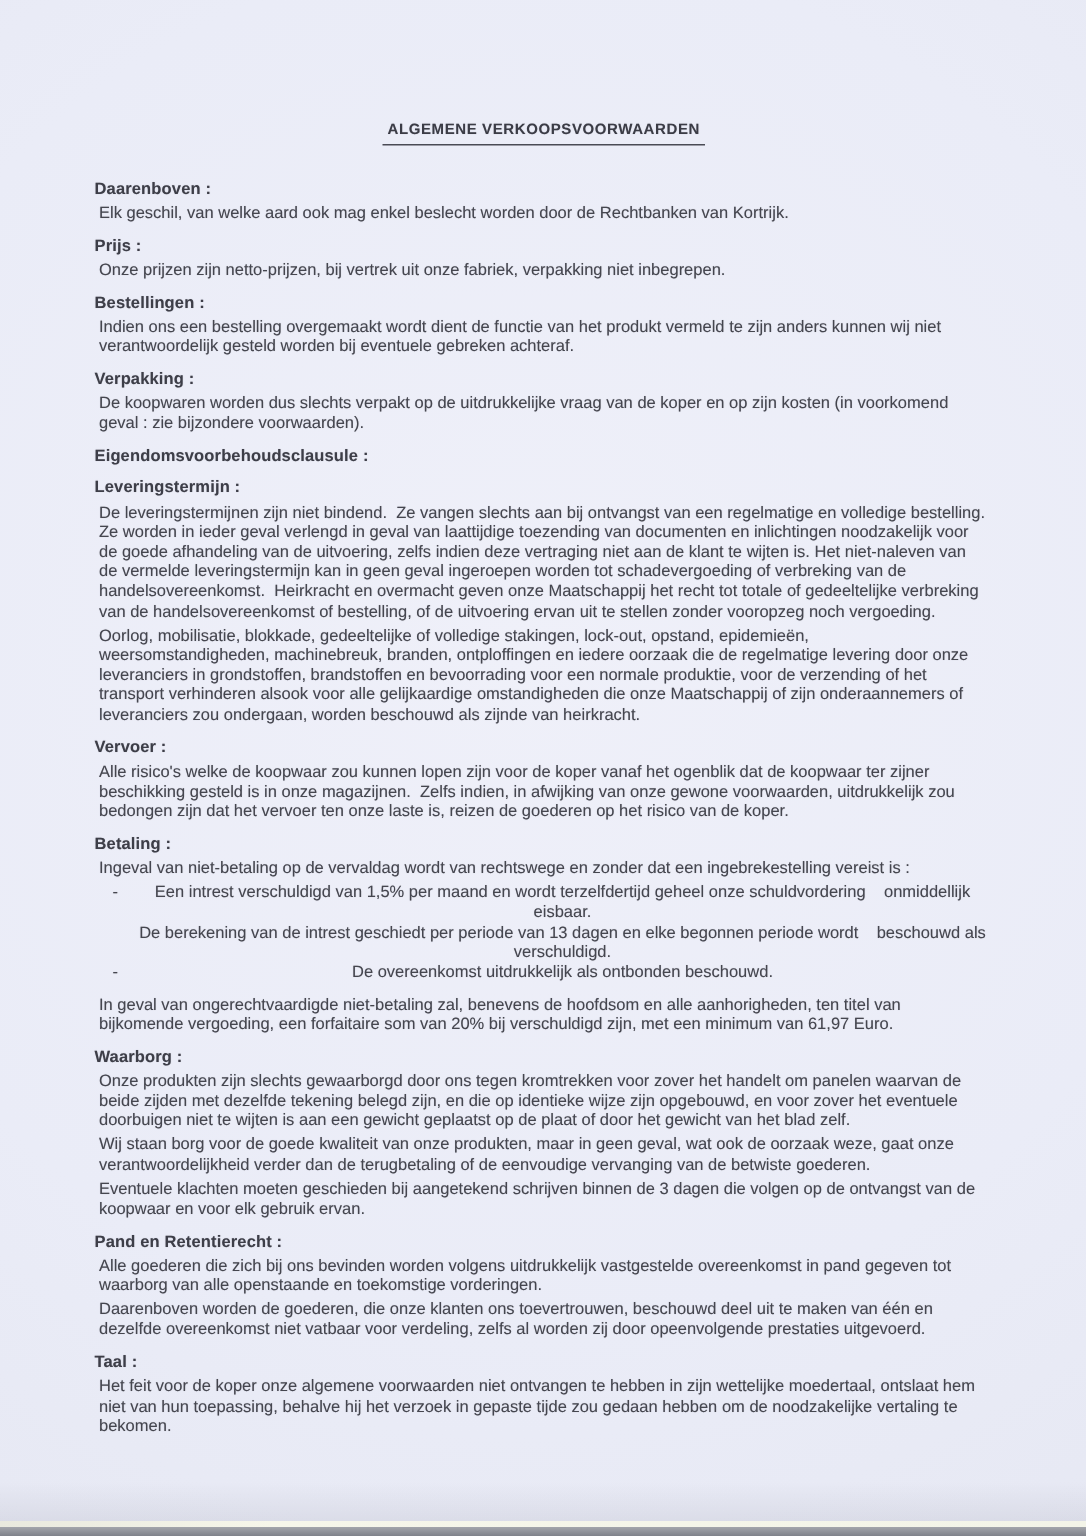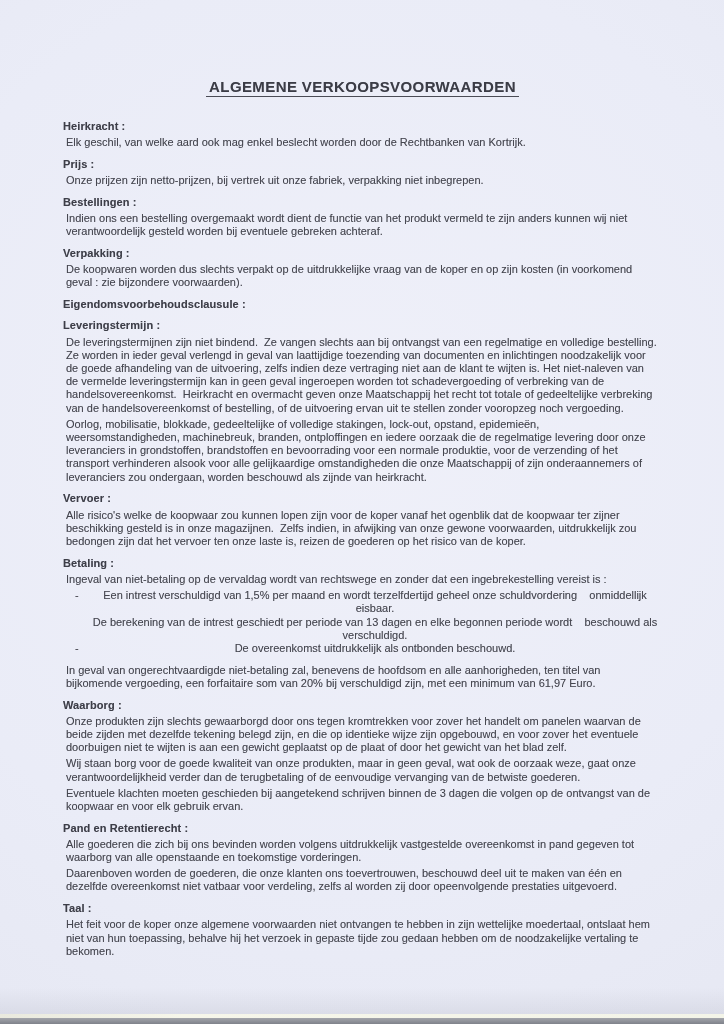--- a/index.html
+++ b/index.html
@@ -22,21 +22,21 @@
   .doc {
     padding: 80px 62px 0 63px;
   }
   .title-row {
     text-align: center;
     margin-bottom: 23px;
   }
   .title {
     display: inline-block;
     font-weight: bold;
-    font-size: 15px;
+    font-size: 10px;
     letter-spacing: 0.4px;
     color: #3b3c46;
     border-bottom: 1.6px solid #4a4b55;
     padding: 0 3px 2.5px 3px;
   }
   .sec { margin-bottom: 8.5px; }
   .sec h2 {
     margin: 0;
     font-size: 11px;
     font-weight: bold;
@@ -70,21 +70,21 @@
 <body>
 
 <div class="paper">
   <div class="doc">
 
     <div class="title-row">
       <span class="title">ALGEMENE VERKOOPSVOORWAARDEN</span>
     </div>
 
     <section class="sec">
-      <h2>Heirkracht :</h2>
+      <h2>Daarenboven :</h2>
       <p>Elk geschil, van welke aard ook mag enkel beslecht worden door de Rechtbanken van Kortrijk.</p>
     </section>
 
     <section class="sec">
       <h2>Prijs :</h2>
       <p>Onze prijzen zijn netto-prijzen, bij vertrek uit onze fabriek, verpakking niet inbegrepen.</p>
     </section>
 
     <section class="sec">
       <h2>Bestellingen :</h2>

